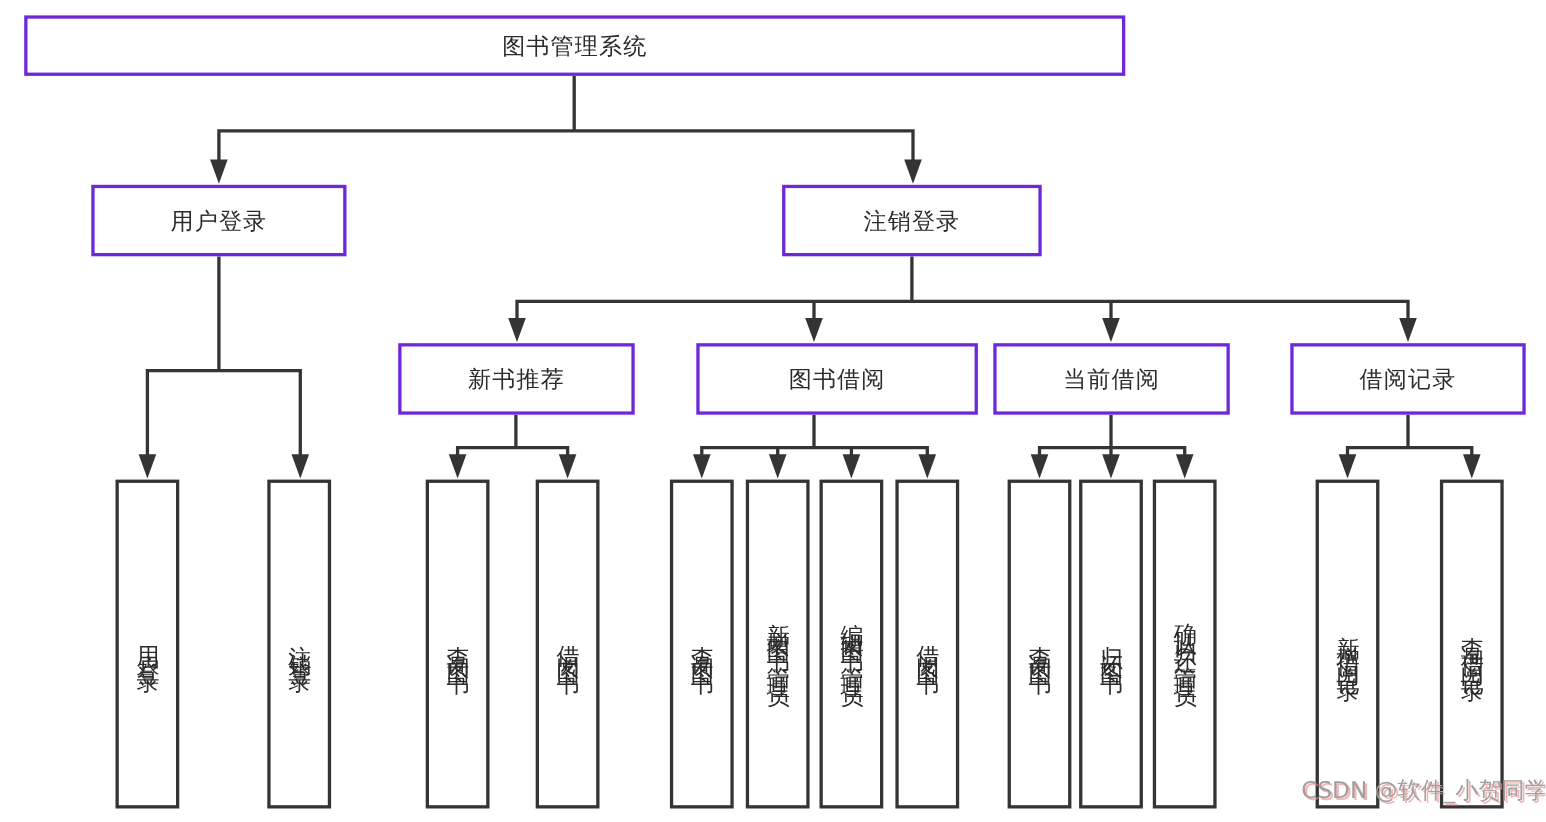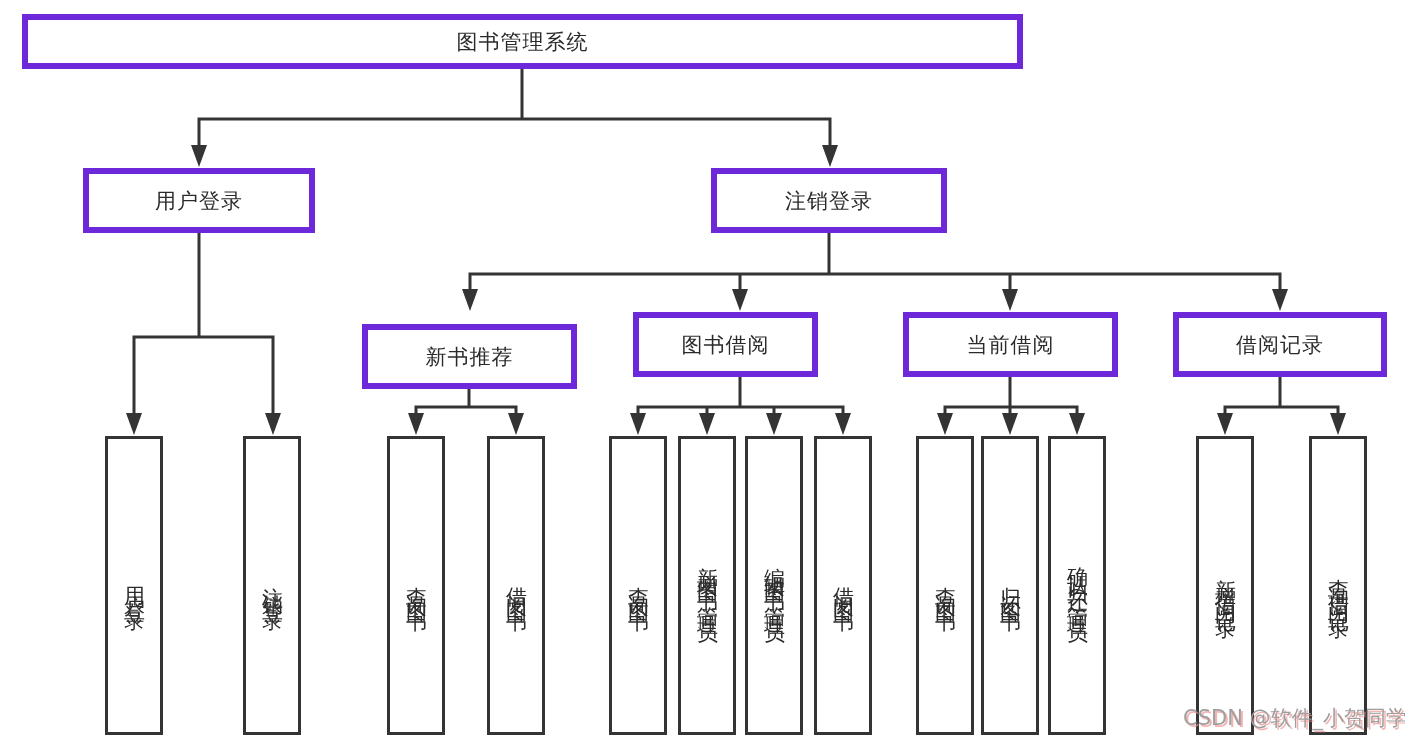--- a/index.html
+++ b/index.html
@@ -20,41 +20,41 @@
     position: absolute;
     left: 0;
     top: 0;
     width: 1405px;
     height: 747px;
     z-index: 1;
   }
   .node {
     position: absolute;
     box-sizing: border-box;
-    border: 6px solid #6d28d9;
+    border: 3px solid #6d28d9;
     background: #ffffff;
     display: flex;
     align-items: center;
     justify-content: center;
     z-index: 2;
   }
   .node .h-label {
     font-size: 21px;
     letter-spacing: 1px;
     color: #2b2b2b;
     white-space: nowrap;
   }
   
   .root-box   { left: 22px;  top: 14px;  width: 1001px; height: 55px; }
   
   .l2-user    { left: 83px;  top: 168px; width: 232px;  height: 65px; }
   .l2-book    { left: 711px; top: 168px; width: 236px;  height: 65px; }
   
-  .l3-a { left: 362px;  top: 324px; width: 215px; height: 65px; }
-  .l3-b { left: 633px;  top: 312px; width: 185px; height: 65px; }
+  .l3-a { left: 362px;  top: 312px; width: 215px; height: 65px; }
+  .l3-b { left: 633px;  top: 312px; width: 256px; height: 65px; }
   .l3-c { left: 903px;  top: 312px; width: 215px; height: 65px; }
   .l3-d { left: 1173px; top: 312px; width: 214px; height: 65px; }
   
   .leaf {
     position: absolute;
     box-sizing: border-box;
     border: 3px solid #343434;
     background: #ffffff;
     top: 436px;
     height: 299px;

